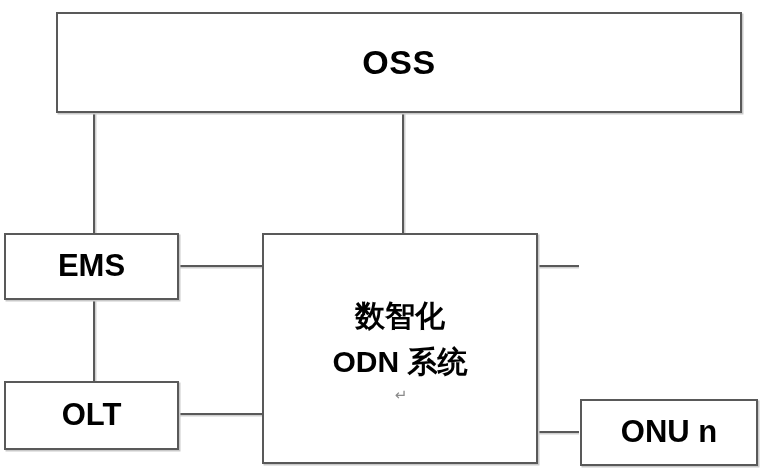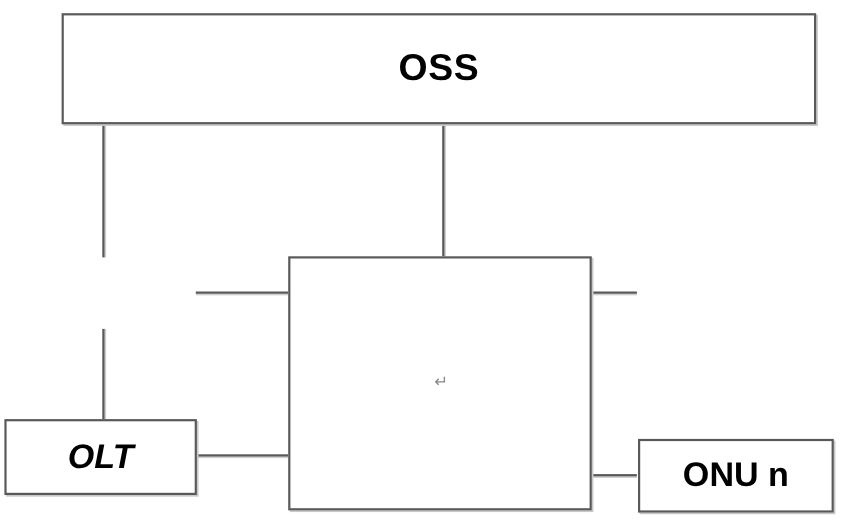--- a/index.html
+++ b/index.html
@@ -46,21 +46,20 @@
   }
   #node-ems {
     left: 4px;   top: 233px;
     width: 175px; height: 67px;
     font-size: 31px;
   }
   #node-olt {
     left: 4px;   top: 381px;
     width: 175px; height: 69px;
     font-size: 31px;
-    font-style: italic;
   }
   #node-odn {
     left: 262px; top: 233px;
     width: 276px; height: 231px;
     font-size: 30px;
     flex-direction: column;
   }
   #node-odn .node-label {
     line-height: 1.55;
   }
@@ -118,26 +117,31 @@
   <div class="edge v" id="edge-ems-olt"></div>
   <div class="edge h" id="edge-ems-odn"></div>
   <div class="edge h" id="edge-olt-odn"></div>
   <div class="edge h" id="edge-odn-onu1"></div>
   <div class="edge h" id="edge-odn-onun"></div>
 
   <div class="node" id="node-oss">
     <span class="node-label">OSS</span>
   </div>
 
+  <div class="node" id="node-ems">
+    <span class="node-label">EMS</span>
+  </div>
 
   <div class="node" id="node-olt">
     <span class="node-label">OLT</span>
   </div>
 
   <div class="node" id="node-odn">
+    <span class="node-label">数智化
+ODN 系统</span>
     <span class="cr-mark">↵</span>
   </div>
 
 
   <div class="node" id="node-onun">
     <span class="node-label">ONU n</span>
   </div>
 
 </div>
 

